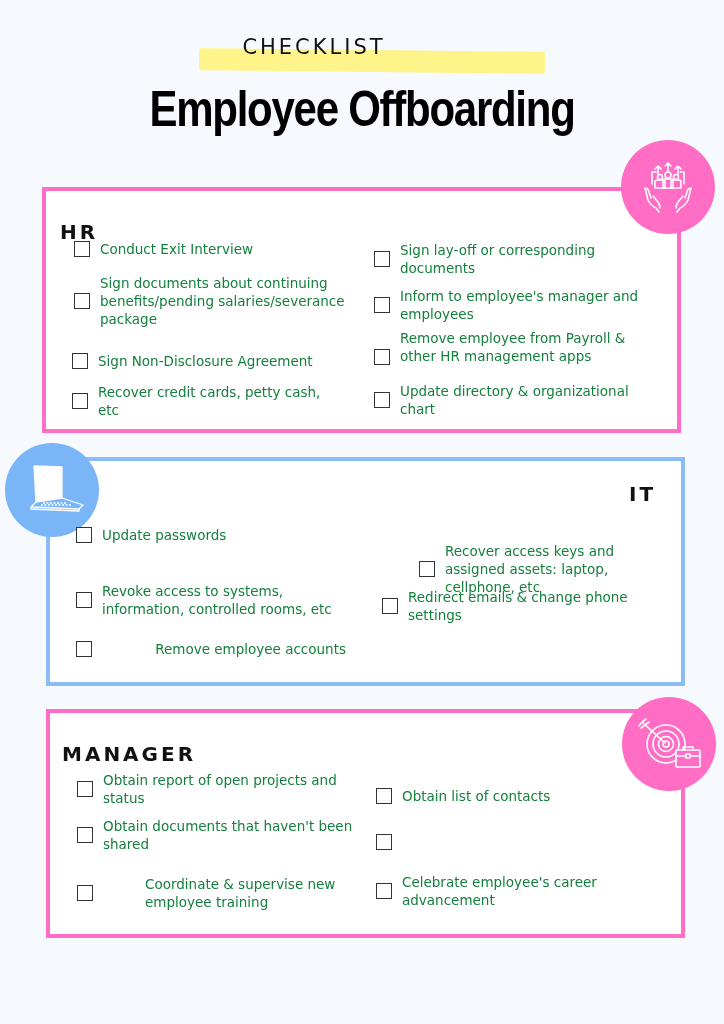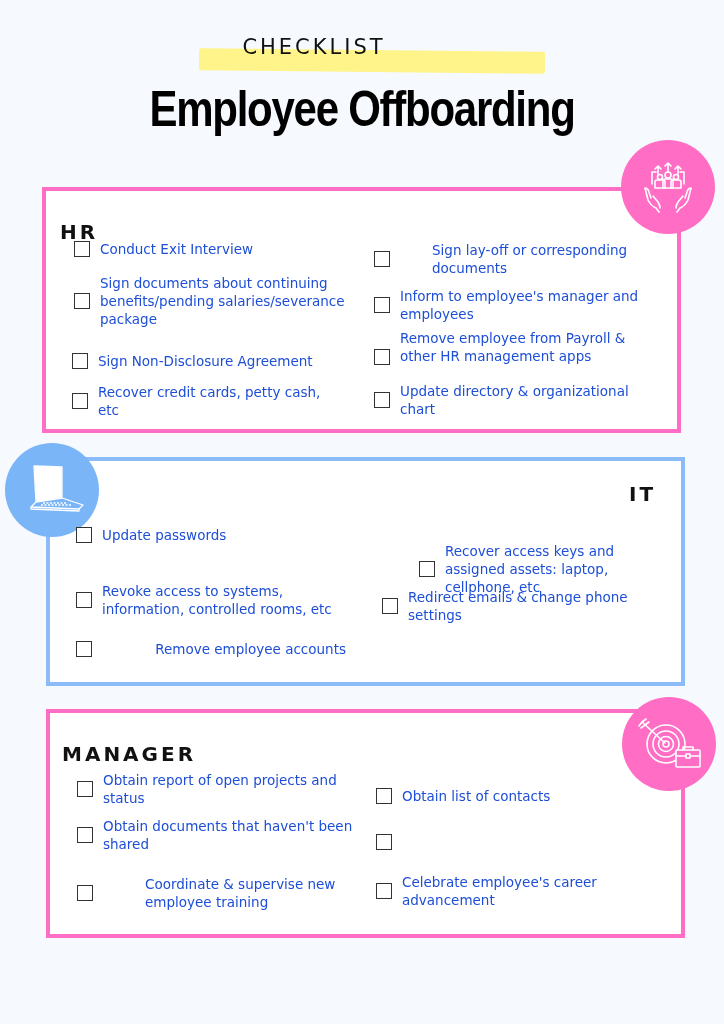--- a/index.html
+++ b/index.html
@@ -15,21 +15,21 @@
   .panel.blue { border-color: #8cbcf7; }
 
   .badge { position: absolute; border-radius: 50%; display: flex; align-items: center; justify-content: center; }
   .badge.pink { background: #ff6ec4; }
   .badge.blue { background: #7ab5f8; }
 
   .heading { position: absolute; font-family: "DejaVu Sans", sans-serif; font-weight: bold; font-size: 20px; letter-spacing: 3px; color: #111; margin-top: 16px; }
 
   .item { position: absolute; display: flex; align-items: center; }
   .cb { width: 16px; height: 16px; border: 1.5px solid #333; background: #fff; flex: 0 0 16px; margin-right: 10px; cursor: pointer; }
-  .label { font-size: 13.5px; line-height: 18px; color: #1d4ed8; }
+  .label { font-size: 13.5px; line-height: 18px; color: #15803d; }
 </style>
 </head>
 <body>
 
 <div class="highlight"></div>
 <div class="kicker">CHECKLIST</div>
 <div class="title">Employee Offboarding</div>
 
 <div class="panel pink" style="left:42px; top:187px; width:639px; height:246px;"></div>
 <div class="badge pink" style="left:621px; top:140px; width:94px; height:94px;">
@@ -61,21 +61,21 @@
 </div>
 <div class="item" style="left:72px; top:352px; width:290px;">
   <span class="cb"></span>
   <span class="label">Sign Non-Disclosure Agreement</span>
 </div>
 <div class="item" style="left:72px; top:383px; width:270px;">
   <span class="cb"></span>
   <span class="label">Recover credit cards, petty cash, etc</span>
 </div>
 
-<div class="item" style="left:374px; top:241px; width:260px;gap:32px;">
+<div class="item" style="left:374px; top:241px; width:260px;">
   <span class="cb"></span>
   <span class="label">Sign lay-off or corresponding documents</span>
 </div>
 <div class="item" style="left:374px; top:287px; width:280px;">
   <span class="cb"></span>
   <span class="label">Inform to employee's manager and employees</span>
 </div>
 <div class="item" style="left:374px; top:329px; width:280px; align-items:flex-end;">
   <span class="cb" style="margin-bottom:0;"></span>
   <span class="label">Remove employee from Payroll &amp; other HR management apps</span>

